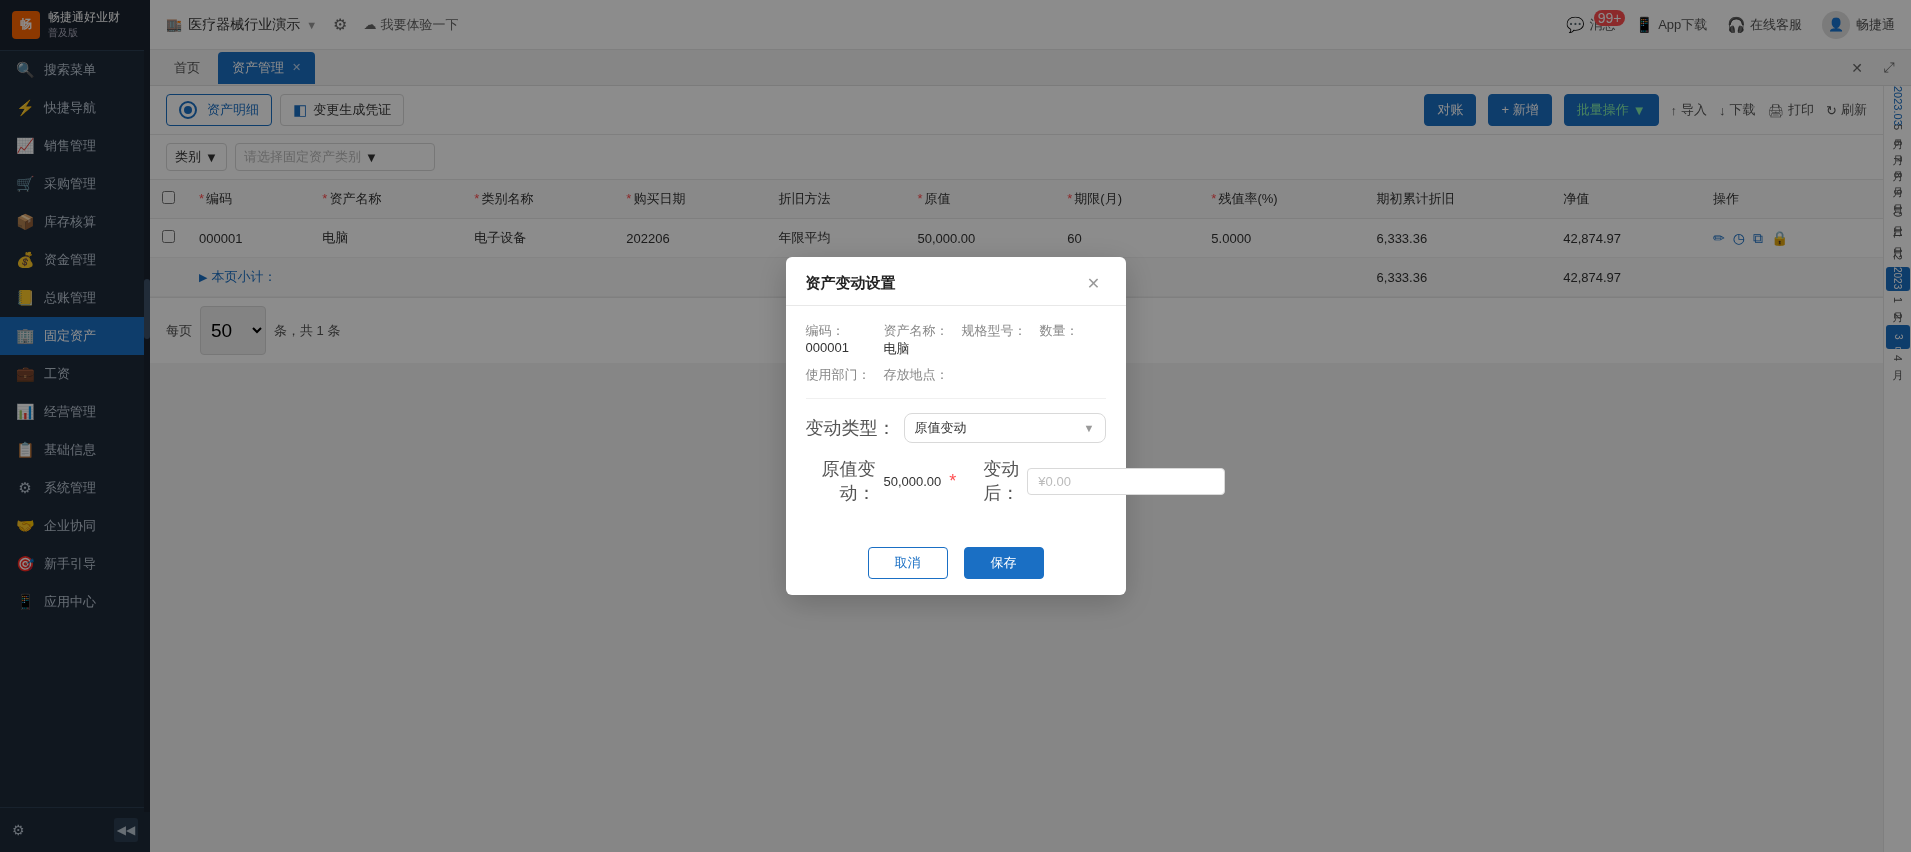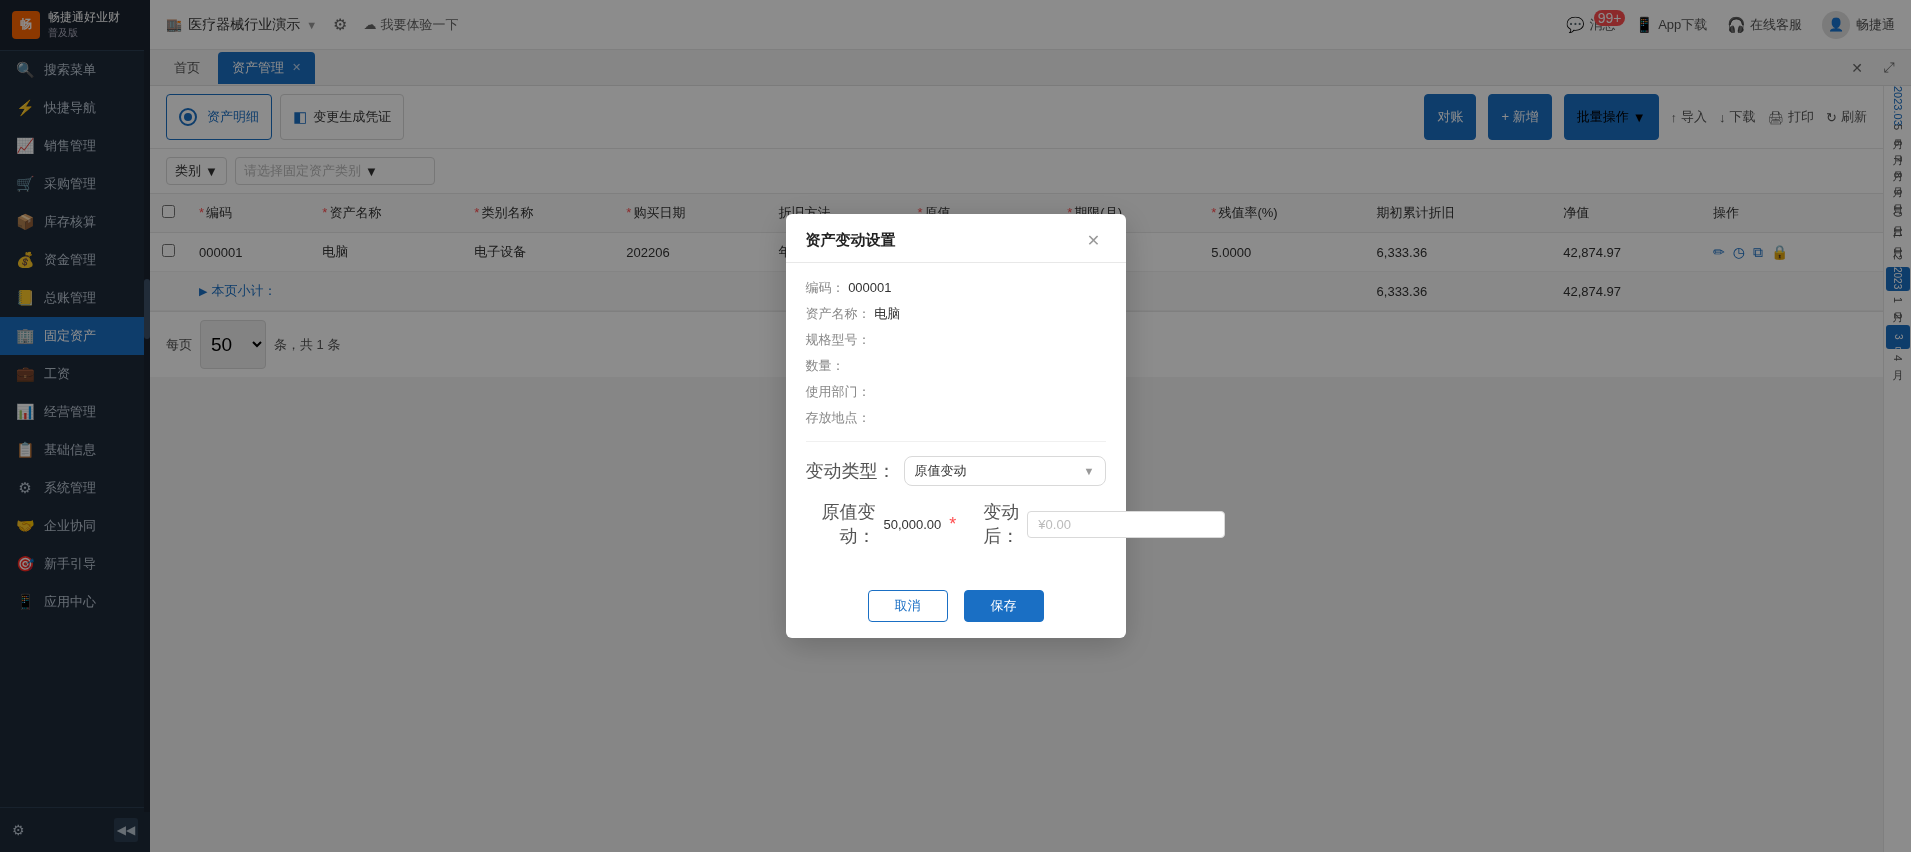--- a/index.html
+++ b/index.html
@@ -187,33 +187,33 @@
 
     .toolbar {
       display: flex; align-items: center;
       background: #fff;
       padding: 8px 16px;
       gap: 8px;
       border-bottom: 1px solid #e8e8e8;
     }
     .toolbar-btn {
       display: flex; align-items: center;
-      padding: 13px 12px;
+      padding: 6px 12px;
       border-radius: 4px;
       font-size: 13px;
       cursor: pointer;
       border: 1px solid #d9d9d9;
       background: #fff;
       color: #333;
       gap: 4px;
     }
     .toolbar-btn.primary { background: #1a6fc4; color: #fff; border-color: #1a6fc4; }
     .toolbar-btn.primary-outline { background: #fff; color: #1a6fc4; border-color: #1a6fc4; }
     .toolbar-btn.batch {
-      background: #1a6fc4; color: #000000; border-color: #1a6fc4;
+      background: #1a6fc4; color: #86efac; border-color: #1a6fc4;
       display: flex; align-items: center;
     }
     .toolbar-right {
       margin-left: auto;
       display: flex; align-items: center; gap: 12px;
     }
     .toolbar-right-item {
       display: flex; align-items: center;
       font-size: 13px; color: #555; cursor: pointer;
       gap: 4px;
@@ -354,21 +354,21 @@
     }
     .modal-title { font-size: 15px; font-weight: 600; color: #222; flex: 1; }
     .modal-close {
       font-size: 16px; color: #999; cursor: pointer;
       width: 24px; height: 24px;
       display: flex; align-items: center; justify-content: center;
     }
     .modal-body { padding: 16px 20px; }
     .modal-info-grid {
       display: grid;
-      grid-template-columns: 1fr;
+      grid-template-columns: 1fr 1fr 1fr 1fr;
       gap: 8px 12px;
       margin-bottom: 14px;
       padding-bottom: 14px;
       border-bottom: 1px solid #f0f0f0;
     }
     .modal-info-item { font-size: 13px; color: #555; }
     .modal-info-label { color: #888; }
     .modal-info-value { color: #333; font-weight: 500; }
     .modal-form-row {
       display: flex; align-items: center;

